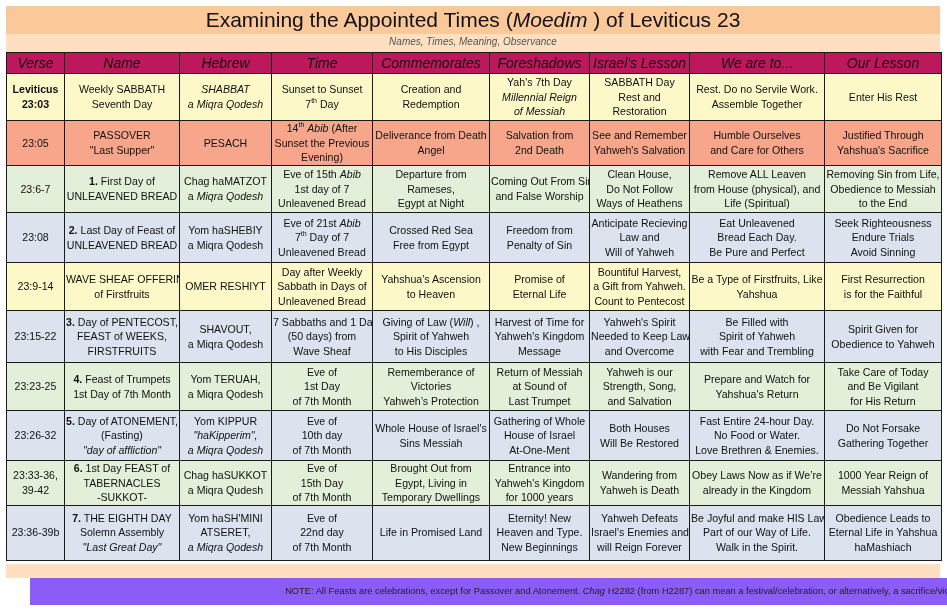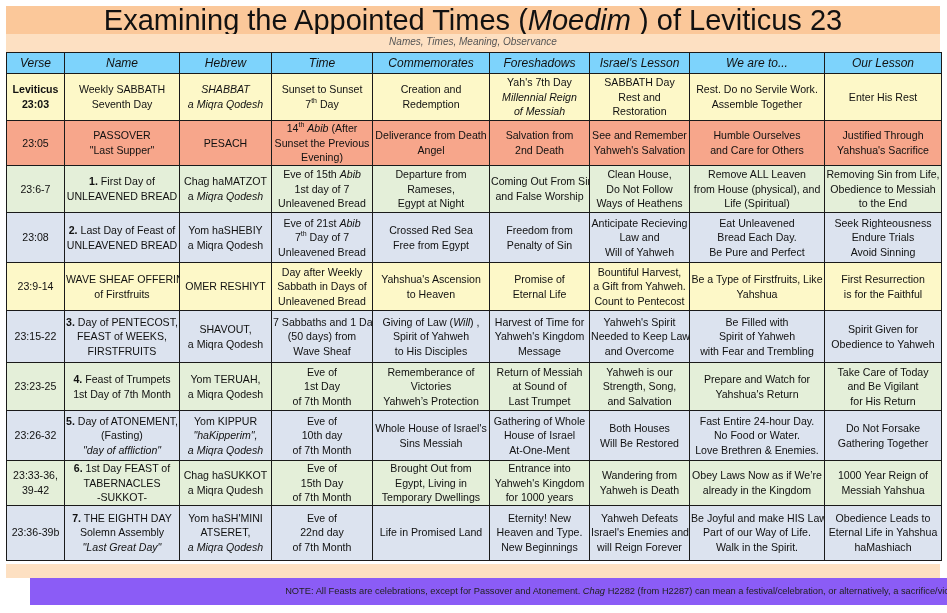--- a/index.html
+++ b/index.html
@@ -3,37 +3,37 @@
   <meta charset="utf-8">
   <style>
     * { margin: 0; padding: 0; box-sizing: border-box; }
     body {
       width: 947px; height: 613px; background: #ffffff; overflow: hidden;
       font-family: "Liberation Sans", sans-serif; position: relative;
     }
     .title-bar {
       position: absolute; left: 6px; top: 6px; width: 934px; height: 28px;
       background: #fbc89a; text-align: center;
-      font-size: 29px; line-height: 28px; color: #111;
+      font-size: 21px; line-height: 28px; color: #111;
     }
     .subtitle-bar {
       position: absolute; left: 6px; top: 34px; width: 934px; height: 32px;
       background: #fde0c2; text-align: center;
       font-size: 10px; line-height: 15px; font-style: italic; color: #555;
     }
     table {
       position: absolute; left: 6px; top: 52px; width: 935px;
       border-collapse: collapse; table-layout: fixed;
     }
     td, th {
       border: 1.5px solid #1a1a1a; text-align: center; vertical-align: middle;
       font-size: 10.6px; line-height: 14.6px; color: #111; padding: 0 1px;
       overflow: hidden;
     }
-    th { background: #7dd3fc; font-style: italic; font-weight: normal; font-size: 12px; height: 21px; }
+    th { background: #be185d; font-style: italic; font-weight: normal; font-size: 14px; height: 21px; }
     tr.yellow td { background: #fdf8c8; }
     tr.salmon td { background: #f7a68b; }
     tr.green td { background: #e4efd9; }
     tr.blue td { background: #dce3ef; }
     td .line { display: block; white-space: nowrap; }
     td .i { font-style: italic; }
     sup { font-size: 7px; line-height: 0; }
     .bottom-band {
       position: absolute; left: 6px; top: 564px; width: 934px; height: 14px;
       background: #fde0c2;

